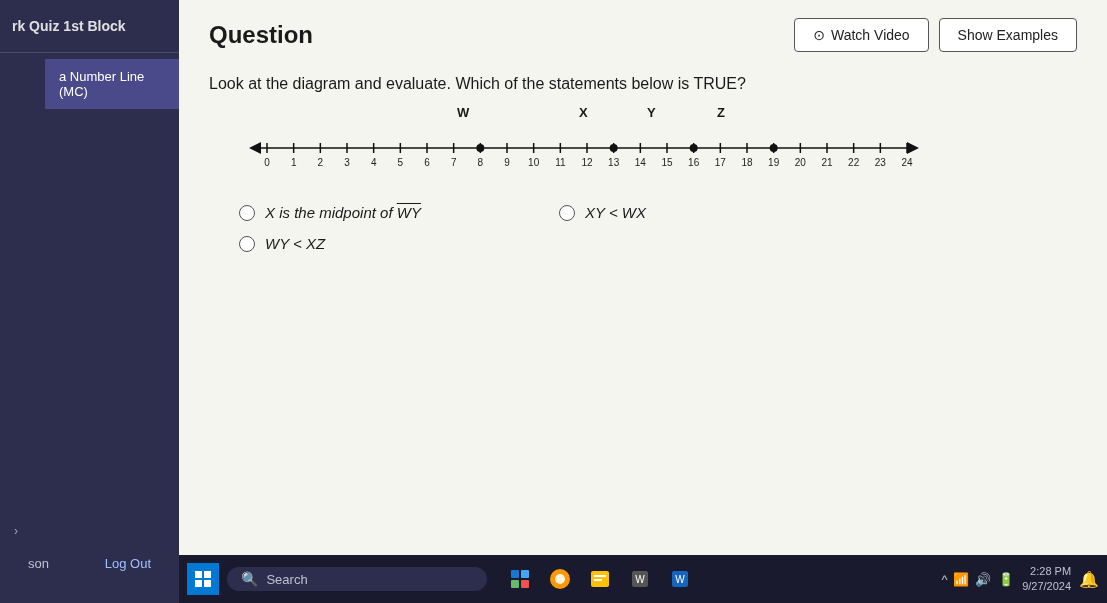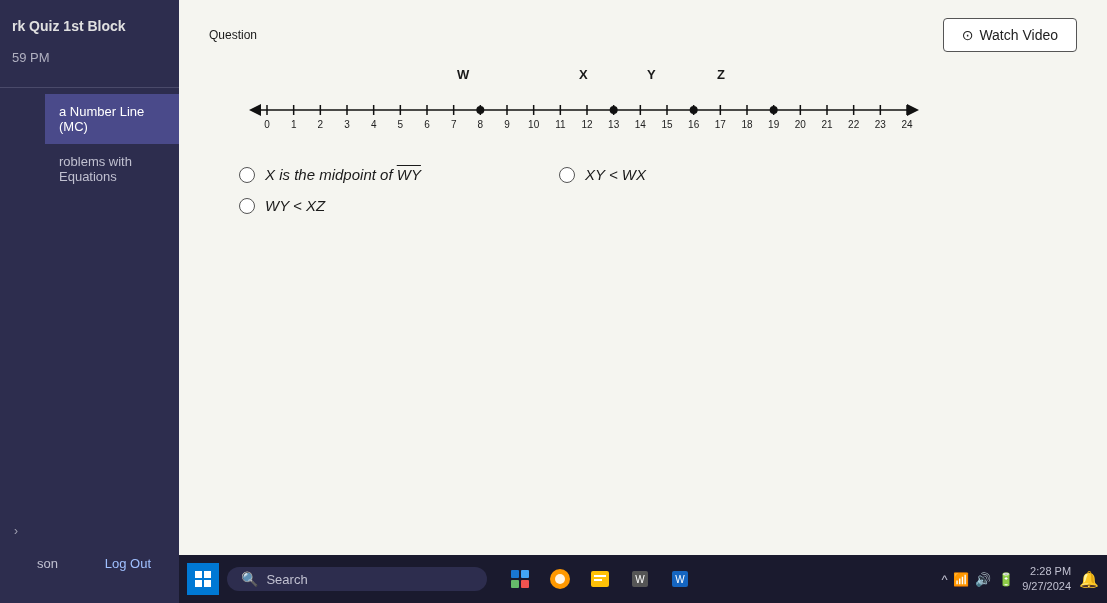--- a/index.html
+++ b/index.html
@@ -93,22 +93,22 @@
     
     .question-header {
       display: flex;
       align-items: center;
       justify-content: space-between;
       padding: 18px 30px 10px 30px;
       background: #f5f5f0;
     }
 
     .question-label {
-      font-size: 12px;
-      font-weight: normal;
+      font-size: 24px;
+      font-weight: bold;
       color: #1a1a1a;
     }
 
     .header-buttons {
       display: flex;
       gap: 10px;
     }
 
     .btn-watch {
       display: flex;
@@ -306,61 +306,58 @@
     .sidebar-bottom-area {
       margin-top: auto;
       padding-bottom: 10px;
     }
 
     .sidebar-row {
       display: flex;
       justify-content: space-between;
       align-items: center;
       padding: 6px 14px;
-      margin-left: 9px;
     }
   </style>
 </head>
 <body>
 
 <div class="main-layout">
 
   <div class="sidebar">
     <div class="sidebar-title">rk Quiz 1st Block</div>
-    <div class="sidebar-time">59 PM</div>
     <div class="sidebar-divider"></div>
     <div class="sidebar-item active">
       <span>a Number Line (MC)</span>
-    </div>
-    <div class="sidebar-item">
-      <span>roblems with Equations</span>
     </div>
     <div class="sidebar-bottom-area">
       <div class="sidebar-chevron">›</div>
       <div class="sidebar-row">
         <span class="sidebar-person">son</span>
         <span class="sidebar-logout">Log Out</span>
       </div>
     </div>
   </div>
 
   <div class="content">
     <div class="content-wrapper">
 
       <div class="question-header">
         <div class="question-label">Question</div>
         <div class="header-buttons">
           <button class="btn-watch">
             <span>⊙</span>
             <span>Watch Video</span>
           </button>
+          <button class="btn-examples">Show Examples</button>
         </div>
       </div>
 
       <div class="question-body">
+        <div class="question-text">Look at the diagram and evaluate. Which of the statements below is TRUE?</div>
 
         <div class="number-line-container">
 
           <div class="number-line-labels">
             <span class="point-label" style="left:218px;">W</span>
             <span class="point-label" style="left:340px;">X</span>
             <span class="point-label" style="left:408px;">Y</span>
             <span class="point-label" style="left:478px;">Z</span>
           </div>
 

